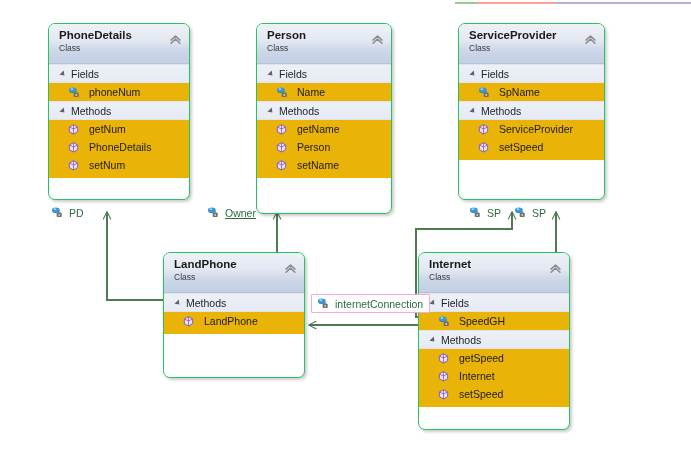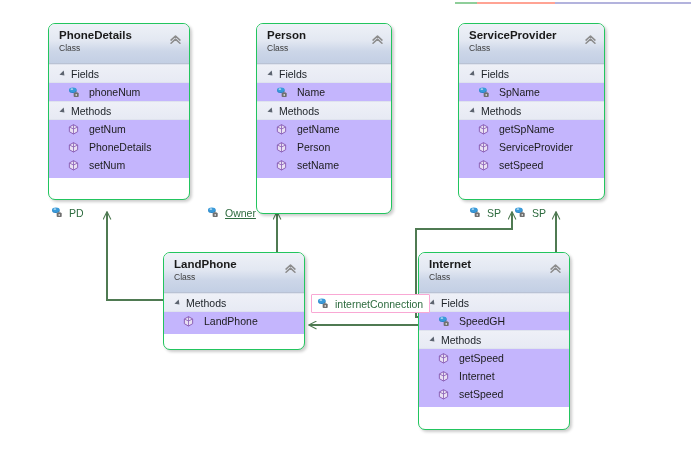--- a/index.html
+++ b/index.html
@@ -38,21 +38,21 @@
   .cls .hdr .nm{
     font-size:11.5px;font-weight:bold;color:#1a1a1a;line-height:13px;
     letter-spacing:0px;
   }
   .cls .hdr .kind{
     font-size:8.5px;color:#3c3c3c;line-height:11px;margin-top:1px;
   }
   .chev{
     position:absolute;right:7px;top:8px;width:13px;height:13px;
   }
-  .body{background:#c4b5fd;padding-bottom:4px;}
+  .body{background:#eab308;padding-bottom:4px;}
 
   .seclabel{
     height:17px;
     background:linear-gradient(to bottom,#eef0f7 0%,#e7eaf4 100%);
     border-top:1px solid #dfe3ee;
     border-bottom:1px solid #dfe3ee;
     display:flex;align-items:center;
     padding-left:12px;
     font-size:10.5px;color:#20252b;
   }
@@ -244,39 +244,32 @@
           </div>
           <div class="seclabel">
             <span class="tri"></span>
             <span>Methods</span>
           </div>
           <div class="member">
             <span class="micon"><svg viewBox="0 0 16 16" width="13" height="13">
                 <path d="M8,2.0 L13.1,4.9 L13.1,10.7 L8,13.6 L2.9,10.7 L2.9,4.9 Z" fill="#e8dff2" stroke="#8a5fb5" stroke-width="1.2" stroke-linejoin="round"></path>
                 <path d="M8,2.0 L8,7.4 M8,7.4 L2.9,4.9 M8,7.4 L13.1,4.9 M8,7.4 L8,13.6" stroke="#8a5fb5" stroke-width="1.0" fill="none"></path>
               </svg></span>
-            <span class="mtxt">getSpName</span>
-          </div>
-          <div class="member">
-            <span class="micon"><svg viewBox="0 0 16 16" width="13" height="13">
-                <path d="M8,2.0 L13.1,4.9 L13.1,10.7 L8,13.6 L2.9,10.7 L2.9,4.9 Z" fill="#e8dff2" stroke="#8a5fb5" stroke-width="1.2" stroke-linejoin="round"></path>
-                <path d="M8,2.0 L8,7.4 M8,7.4 L2.9,4.9 M8,7.4 L13.1,4.9 M8,7.4 L8,13.6" stroke="#8a5fb5" stroke-width="1.0" fill="none"></path>
-              </svg></span>
             <span class="mtxt">ServiceProvider</span>
           </div>
           <div class="member">
             <span class="micon"><svg viewBox="0 0 16 16" width="13" height="13">
                 <path d="M8,2.0 L13.1,4.9 L13.1,10.7 L8,13.6 L2.9,10.7 L2.9,4.9 Z" fill="#e8dff2" stroke="#8a5fb5" stroke-width="1.2" stroke-linejoin="round"></path>
                 <path d="M8,2.0 L8,7.4 M8,7.4 L2.9,4.9 M8,7.4 L13.1,4.9 M8,7.4 L8,13.6" stroke="#8a5fb5" stroke-width="1.0" fill="none"></path>
               </svg></span>
             <span class="mtxt">setSpeed</span>
           </div>
         </div>
       </div>
-      <div class="cls" style="left: 163px; top: 252px; width: 142px; height: 98px;">
+      <div class="cls" style="left: 163px; top: 252px; width: 142px; height: 126px;">
         <div class="hdr">
           <div class="nm">LandPhone</div>
           <div class="kind">Class</div>
           <span class="chev"><svg viewBox="0 0 14 14" width="13" height="13">
               <path d="M2.2,7.6 L7,3.2 L11.8,7.6" fill="none" stroke="#8c8c8c" stroke-width="1.7" stroke-linecap="round" stroke-linejoin="round"></path>
               <path d="M2.2,11.0 L7,6.6 L11.8,11.0" fill="none" stroke="#8c8c8c" stroke-width="1.7" stroke-linecap="round" stroke-linejoin="round"></path>
             </svg></span>
         </div>
         <div class="body">
           <div class="seclabel">

